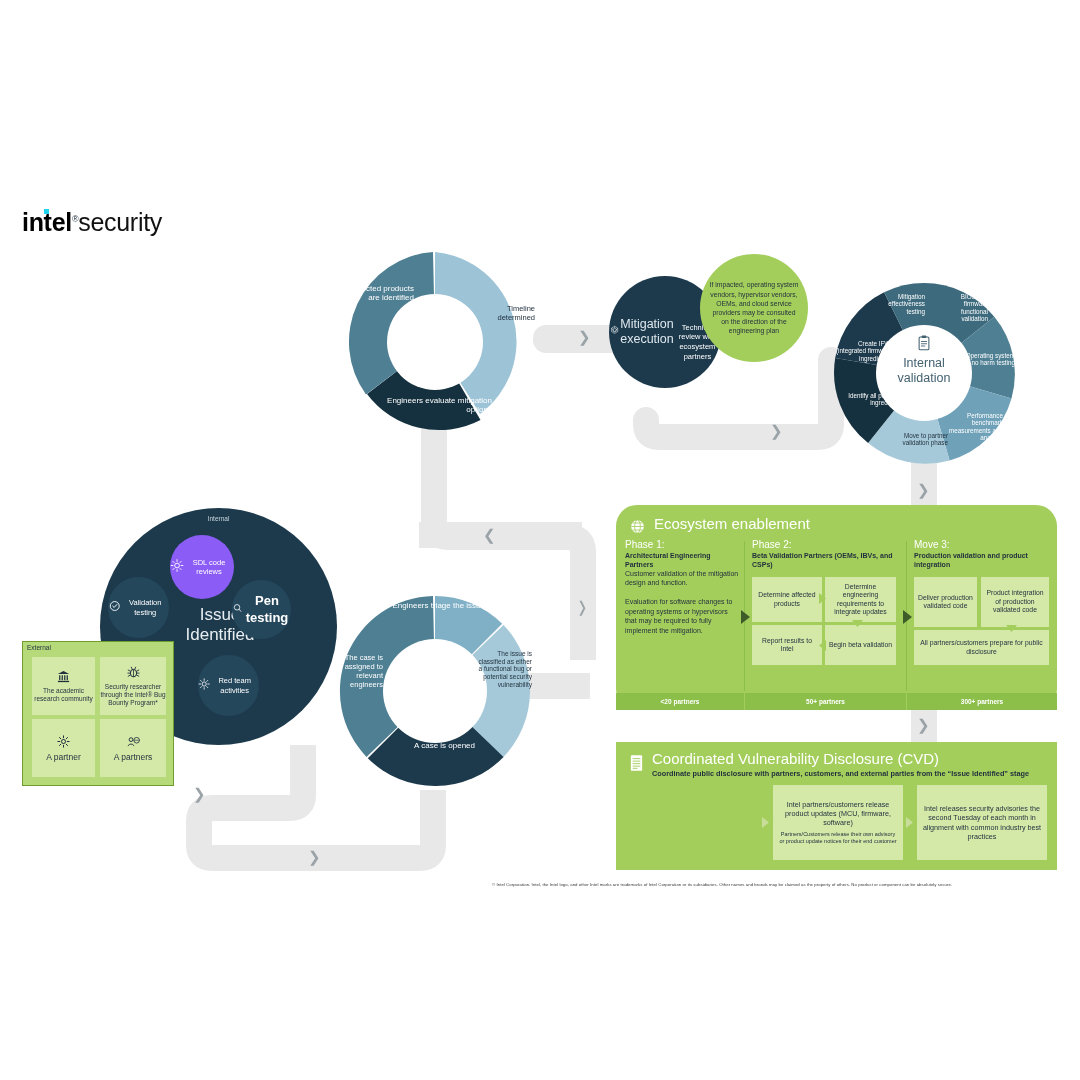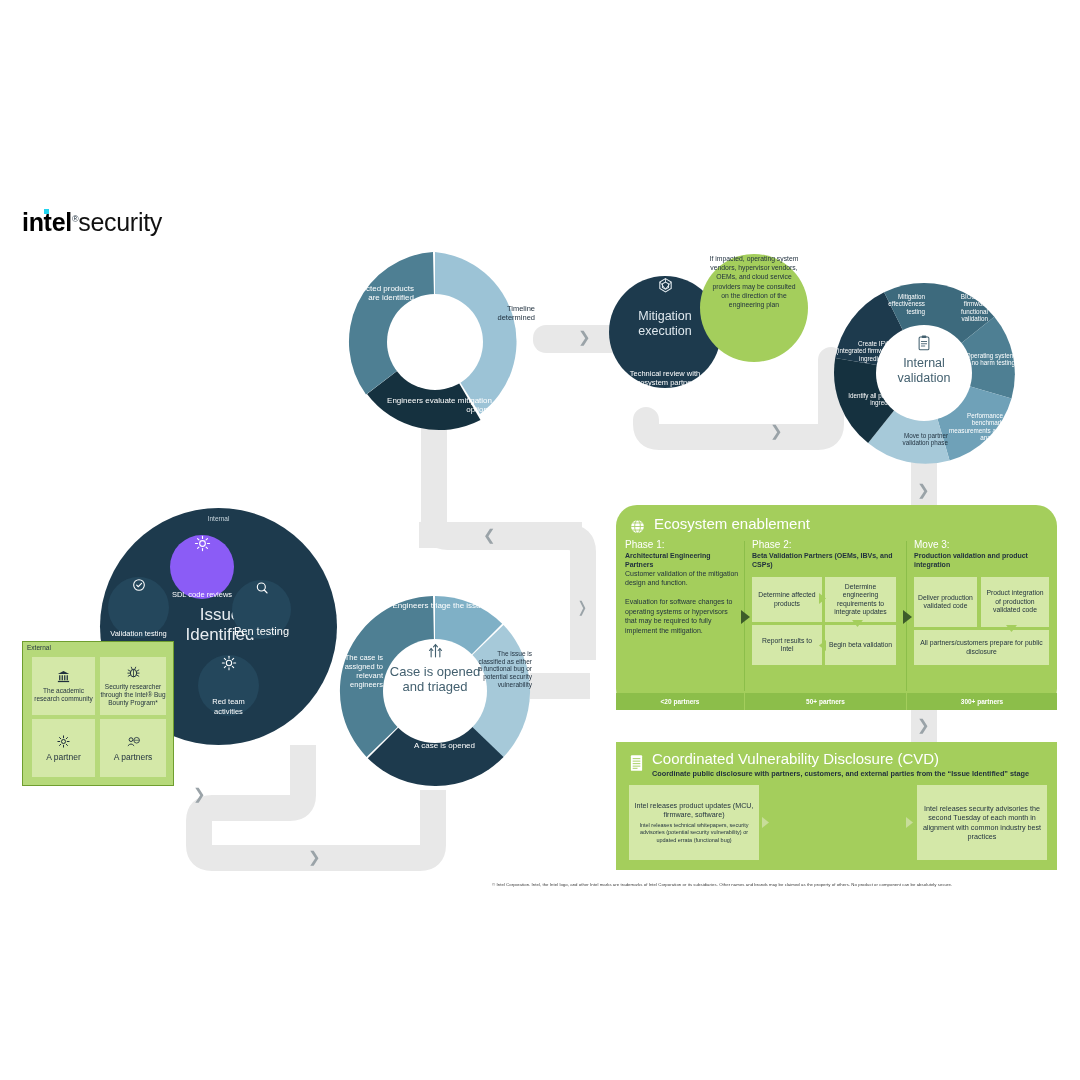--- a/index.html
+++ b/index.html
@@ -14,22 +14,22 @@
   
   #logo{left:22px;top:208px;font-size:25px;letter-spacing:-.3px;white-space:nowrap;}
   #logo .intel{font-weight:bold;color:#000;}
   #logo .sup{font-size:9px;vertical-align:super;font-weight:normal;}
   #logo .sec{color:#111;font-weight:300;}
   #logo .bar{display:inline-block;width:5px;height:5px;background:#22d3ee;position:absolute;left:22px;top:1px;}
   .chev{position:absolute;color:#9aa3a8;font-size:15px;line-height:1;font-family:"DejaVu Sans",sans-serif;}
   .seglabel{position:absolute;color:#ffffff;text-align:right;line-height:1.18;}
 
   
-  .circ{position:absolute;border-radius:50%;display:flex;flex-direction:column;
-        align-items:center;justify-content:space-between;text-align:center;}
+  .circ{position:absolute;border-radius:50%;display:flex;
+        align-items:center;justify-content:center;text-align:center;}
 
   
   .panel{position:absolute;background:#a4ce5c;}
   .panel-title{color:#ffffff;font-weight:300;}
   .cell{position:absolute;background:#d4e8a8;color:#1f2f3d;text-align:center;
         display:flex;flex-direction:column;align-items:center;justify-content:center;}
   .footbar{position:absolute;background:#8cbe4a;color:#ffffff;text-align:center;
            display:flex;align-items:center;justify-content:center;font-size:6.5px;font-weight:bold;}
   .phase-h{position:absolute;color:#ffffff;}
 
@@ -112,21 +112,21 @@
       <path d="M8.5 12.2 L11 14.6 L15.8 9.4" fill="none" stroke="#fff" stroke-width="1.7" stroke-linecap="round" stroke-linejoin="round"></path>
     </svg>
     <span style="font-size:7.5px;color:#fff;line-height:1.25;">Validation testing</span>
   </div>
 
   <div class="circ" style="left:232px;top:580px;width:59px;height:59px;background:#24475c;">
     <svg class="ic" width="16" height="16" viewBox="0 0 24 24">
       <circle cx="11" cy="10.5" r="6" fill="none" stroke="#fff" stroke-width="1.7"></circle>
       <line x1="15.4" y1="15" x2="19.5" y2="19.4" stroke="#fff" stroke-width="1.9" stroke-linecap="round"></line>
     </svg>
-    <span style="font-size:11px;color:#fff;line-height:1.25;">Pen testing</span>
+    <span style="font-size:13px;color:#fff;line-height:1.25;font-weight:bold;">Pen testing</span>
   </div>
 
   <div class="circ" style="left:198px;top:655px;width:61px;height:61px;background:#24475c;">
     <svg class="ic" width="16" height="16" viewBox="0 0 24 24">
       <circle cx="12" cy="12" r="4" fill="none" stroke="#fff" stroke-width="1.6"></circle>
       <g stroke="#fff" stroke-width="1.6" stroke-linecap="round">
         <line x1="12" y1="2" x2="12" y2="5"></line>
           <line x1="12" y1="19" x2="12" y2="22"></line>
         <line x1="2" y1="12" x2="5" y2="12"></line>
           <line x1="19" y1="12" x2="22" y2="12"></line>
@@ -200,33 +200,20 @@
 
     <path d="M99 99 L99 4 A95 95 0 0 1 166.2 31.8 Z" fill="#7fb0c6"></path>
 
     <path d="M99 99 L167.5 33.1 A95 95 0 0 1 166.2 166.2 Z" fill="#a6c9d9"></path>
 
     <path d="M99 99 L167.5 164.9 A95 95 0 0 1 31.8 166.2 Z" fill="#1d3a4d"></path>
 
     <path d="M99 99 L30.5 164.9 A95 95 0 0 1 97 4 Z" fill="#4e7f93"></path>
     <circle cx="99" cy="99" r="52" fill="#ffffff"></circle>
   </svg>
-  <div class="abs" style="left:381px;top:641px;width:108px;text-align:center;">
-    <svg class="ic" style="margin:0 auto 4px;" width="19" height="19" viewBox="0 0 24 24">
-      <g stroke="#43606f" stroke-width="1.4" fill="none" stroke-linecap="round">
-        <line x1="12" y1="20" x2="12" y2="5"></line>
-          <path d="M9.5 7.5 L12 4.6 L14.5 7.5"></path>
-        <line x1="6.5" y1="20" x2="6.5" y2="10"></line>
-          <path d="M4.4 12 L6.5 9.6 L8.6 12"></path>
-        <line x1="17.5" y1="20" x2="17.5" y2="10"></line>
-          <path d="M15.4 12 L17.5 9.6 L19.6 12"></path>
-      </g>
-    </svg>
-    <div class="htitle" style="font-size:13px;line-height:1.18;color:#43606f;font-weight:300;">Case is opened and triaged</div>
-  </div>
   <div class="seglabel" style="left:385px;top:601px;width:100px;font-size:8px;">Engineers triage the issue</div>
   <div class="seglabel" style="left:477px;top:650px;width:55px;font-size:6.5px;color:#1f2f3d;">The issue is classified as either a functional bug or potential security vulnerability</div>
   <div class="seglabel" style="left:395px;top:741px;width:80px;font-size:8px;">A case is opened</div>
   <div class="seglabel" style="left:325px;top:654px;width:58px;font-size:7.5px;">The case is assigned to relevant engineers</div>
 
   <svg class="abs" style="left:341px;top:248px;width:188px;height:188px;" viewBox="0 0 188 188">
     <path d="M94 94 L94 4 A90 90 0 0 1 139 166 Z" fill="#9cc3d6"></path>
     <path d="M94 94 L139.5 172 A90 90 0 0 1 26 146 Z" fill="#15313f"></path>
     <path d="M94 94 L25 146.5 A90 90 0 0 1 92 4 Z" fill="#4e7f93"></path>
     <circle cx="94" cy="94" r="48" fill="#ffffff"></circle>
@@ -349,23 +336,23 @@
         <line x1="6.5" y1="7" x2="17.5" y2="7"></line>
           <line x1="6.5" y1="11" x2="17.5" y2="11"></line>
         <line x1="6.5" y1="15" x2="17.5" y2="15"></line>
           <line x1="6.5" y1="19" x2="17.5" y2="19"></line>
         <line x1="6.5" y1="22.5" x2="13" y2="22.5"></line>
       </g>
     </svg>
     <div class="panel-title abs" style="left:36px;top:8px;font-size:15px;">Coordinated Vulnerability Disclosure (CVD)</div>
     <div class="abs" style="left:36px;top:27px;width:400px;font-size:7.3px;font-weight:bold;color:#1f2f3d;">Coordinate public disclosure with partners, customers, and external parties from the “Issue Identified” stage</div>
 
-    <div class="cell" style="left:13px;top:43px;width:130px;height:75px;padding:0 5px;width:120px;">
-      <span style="font-size:7.2px;line-height:1.3;">Intel releases product updates (MCU, firmware, software)</span>
-      <span style="font-size:5.5px;line-height:1.35;margin-top:2px;">Intel releases technical whitepapers, security advisories (potential security vulnerability) or updated errata (functional bug)</span>
+    <div class="cell" style="left:157px;top:43px;width:130px;height:75px;padding:0 5px;width:120px;">
+      <span style="font-size:7.2px;line-height:1.3;">Intel partners/customers release product updates (MCU, firmware, software)</span>
+      <span style="font-size:5.5px;line-height:1.35;margin-top:3px;">Partners/Customers release their own advisory or product update notices for their end customer</span>
     </div>
     <div class="cell" style="left:301px;top:43px;width:130px;height:75px;padding:0 5px;width:120px;">
       <span style="font-size:7.2px;line-height:1.3;">Intel releases security advisories the second Tuesday of each month in alignment with common industry best practices</span>
     </div>
     <svg class="abs" style="left:146px;top:75px;" width="7" height="11">
         <path d="M0 0 L7 5.5 L0 11 Z" fill="#c8dd9a"></path>
       </svg>
     <svg class="abs" style="left:290px;top:75px;" width="7" height="11">
         <path d="M0 0 L7 5.5 L0 11 Z" fill="#c8dd9a"></path>
       </svg>

